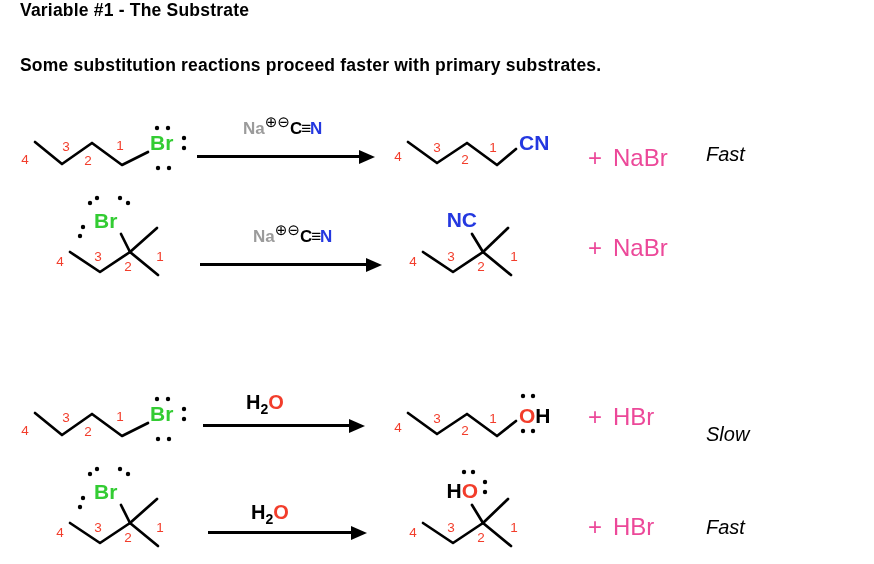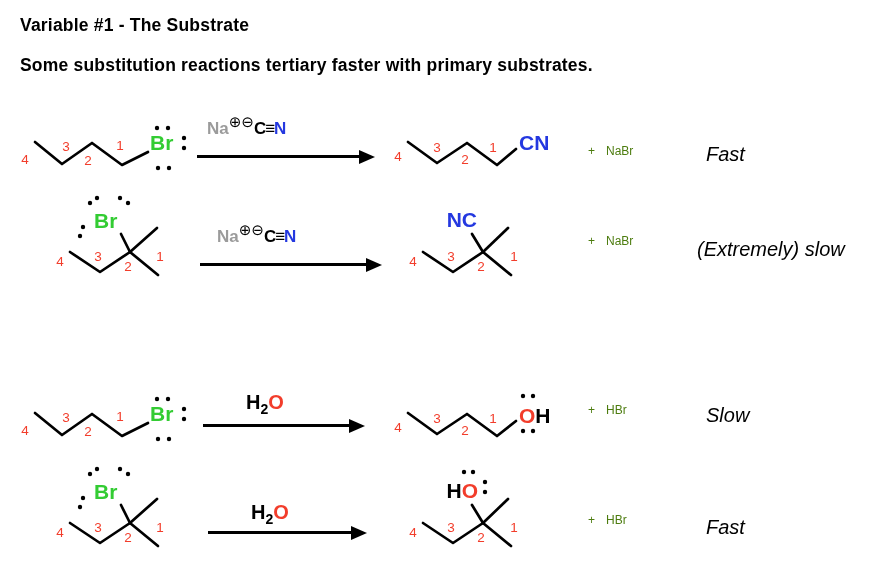--- a/index.html
+++ b/index.html
@@ -11,40 +11,40 @@
   .num{fill:#f23d2b;font-size:13.5px;text-anchor:middle;font-family:"Liberation Sans",sans-serif;}
   .atom{font-size:21px;font-weight:bold;font-family:"Liberation Sans",sans-serif;}
   .br{fill:#33cc33;}
   .cn{fill:#2438e0;text-anchor:start;}
   .ncEnd{text-anchor:end;}
   .oRed{fill:#f23d2b;}
   .hBlk{fill:#000;}
   .arrow{position:absolute;height:3px;background:#000;}
   .arrow::after{content:"";position:absolute;right:-16px;top:-5.5px;width:0;height:0;
                 border-left:16px solid #000;border-top:7px solid transparent;border-bottom:7px solid transparent;}
-  .reagent{position:absolute;white-space:nowrap;font-weight:bold;font-size:17px;}
+  .reagent{position:absolute;white-space:nowrap;font-weight:bold;font-size:17px;margin-left:36px;}
   .reagent .na{color:#9b9b9b;}
   .reagent .chg{font-size:15px;font-weight:normal;position:relative;top:-7px;color:#000;}
   .reagent .cc{color:#000;}
   .reagent .tb{font-weight:normal;margin:0 -1px;}
   .reagent .nn{color:#2438e0;}
   .h2o{position:absolute;white-space:nowrap;font-weight:bold;font-size:20px;}
   .h2o sub{font-size:14px;}
   .h2o .o{color:#f23d2b;}
-  .byproduct{position:absolute;color:#4d7c0f;font-size:12px;white-space:nowrap;}
+  .byproduct{position:absolute;color:#ec4899;font-size:24px;white-space:nowrap;}
   .byproduct .plus{margin-right:11px;}
   .rate{position:absolute;font-style:italic;font-size:20px;white-space:nowrap;color:#000000;}
 </style>
 </head>
 <body>
 
 <div class="canvas">
 
-  <div class="heading" style="left:20px;top:15px">Variable #1 - The Substrate</div>
-  <div class="heading" style="left:20px;top:55px">Some substitution reactions tertiary faster with primary substrates.</div>
+  <div class="heading" style="left:20px;top:0">Variable #1 - The Substrate</div>
+  <div class="heading" style="left:20px;top:55px">Some substitution reactions proceed faster with primary substrates.</div>
 
   <svg class="struct" style="left:8px;top:116px" width="195" height="66">
     <polyline points="27,26 54,48 84,27 114,49 140,36"></polyline>
     <text class="num" x="17" y="48">4</text>
     <text class="num" x="58" y="35">3</text>
     <text class="num" x="80" y="49">2</text>
     <text class="num" x="112" y="34">1</text>
     <text class="atom br" x="142" y="34">Br</text>
     <g>
       <circle cx="149" cy="12" r="2.2"></circle>
@@ -108,21 +108,20 @@
     <text class="atom cn ncEnd" x="84" y="33">NC</text>
     <text class="num" x="20" y="72">4</text>
     <text class="num" x="58" y="67">3</text>
     <text class="num" x="88" y="77">2</text>
     <text class="num" x="121" y="67">1</text>
   </svg>
 
   <div class="byproduct" style="left:588px;top:234px">
     <span class="plus">+</span><span class="salt">NaBr</span>
   </div>
-  <div class="rate" style="left:697px;top:238px">(Extremely) slow</div>
 
   <svg class="struct" style="left:8px;top:387px" width="195" height="66">
     <polyline points="27,26 54,48 84,27 114,49 140,36"></polyline>
     <text class="num" x="17" y="48">4</text>
     <text class="num" x="58" y="35">3</text>
     <text class="num" x="80" y="49">2</text>
     <text class="num" x="112" y="34">1</text>
     <text class="atom br" x="142" y="34">Br</text>
     <g>
       <circle cx="149" cy="12" r="2.2"></circle>
@@ -150,21 +149,21 @@
       <circle cx="135" cy="9" r="2.2"></circle>
         <circle cx="145" cy="9" r="2.2"></circle>
       <circle cx="135" cy="44" r="2.2"></circle>
         <circle cx="145" cy="44" r="2.2"></circle>
     </g>
   </svg>
 
   <div class="byproduct" style="left:588px;top:403px">
     <span class="plus">+</span><span class="salt">HBr</span>
   </div>
-  <div class="rate" style="left:706px;top:404px">Slow</div>
+  <div class="rate" style="left:706px;top:423px">Slow</div>
 
   <svg class="struct" style="left:38px;top:465px" width="150" height="95">
     <polyline points="32,58 62,78 92,58"></polyline>
     <line x1="92" y1="58" x2="83" y2="40"></line>
     <line x1="92" y1="58" x2="119" y2="34"></line>
     <line x1="92" y1="58" x2="120" y2="81"></line>
     <text class="atom br" x="56" y="34">Br</text>
     <g>
       <circle cx="52" cy="9" r="2.2"></circle>
         <circle cx="59" cy="4" r="2.2"></circle>

